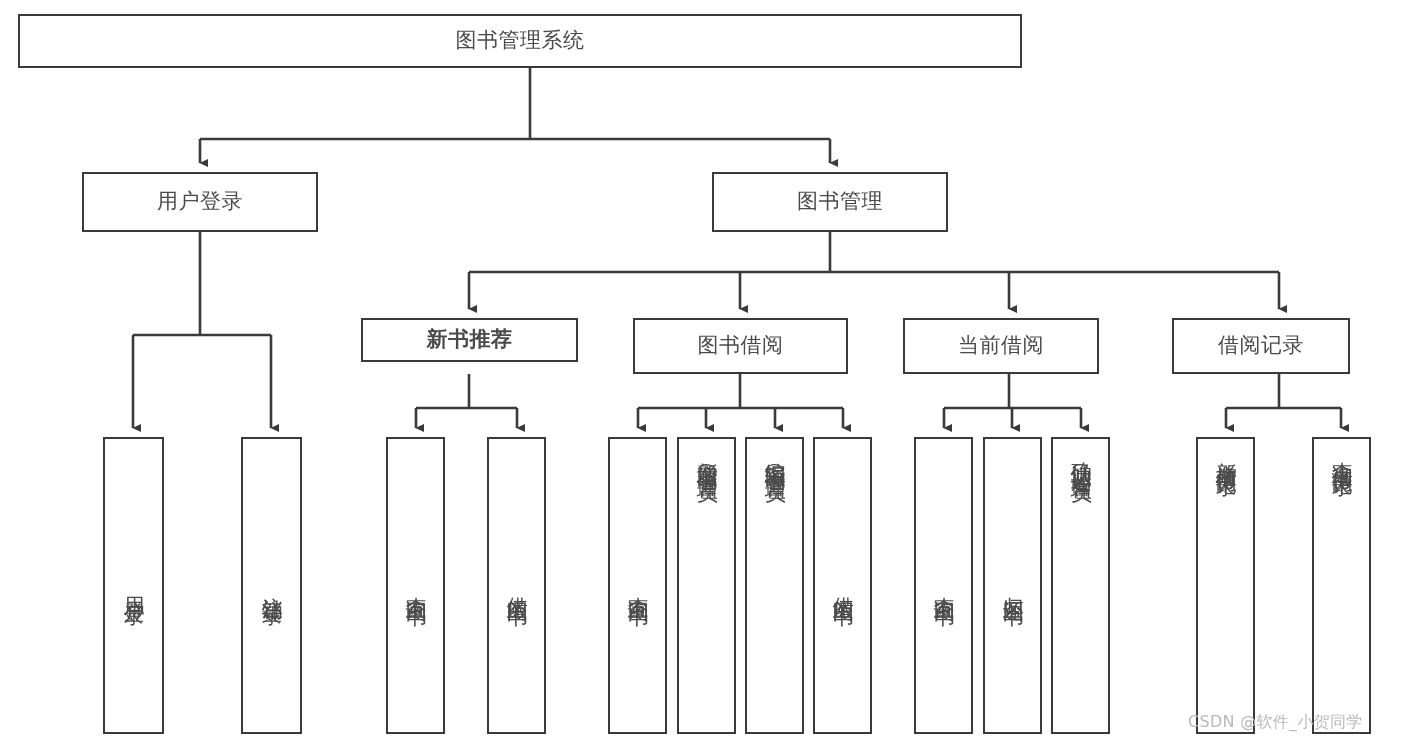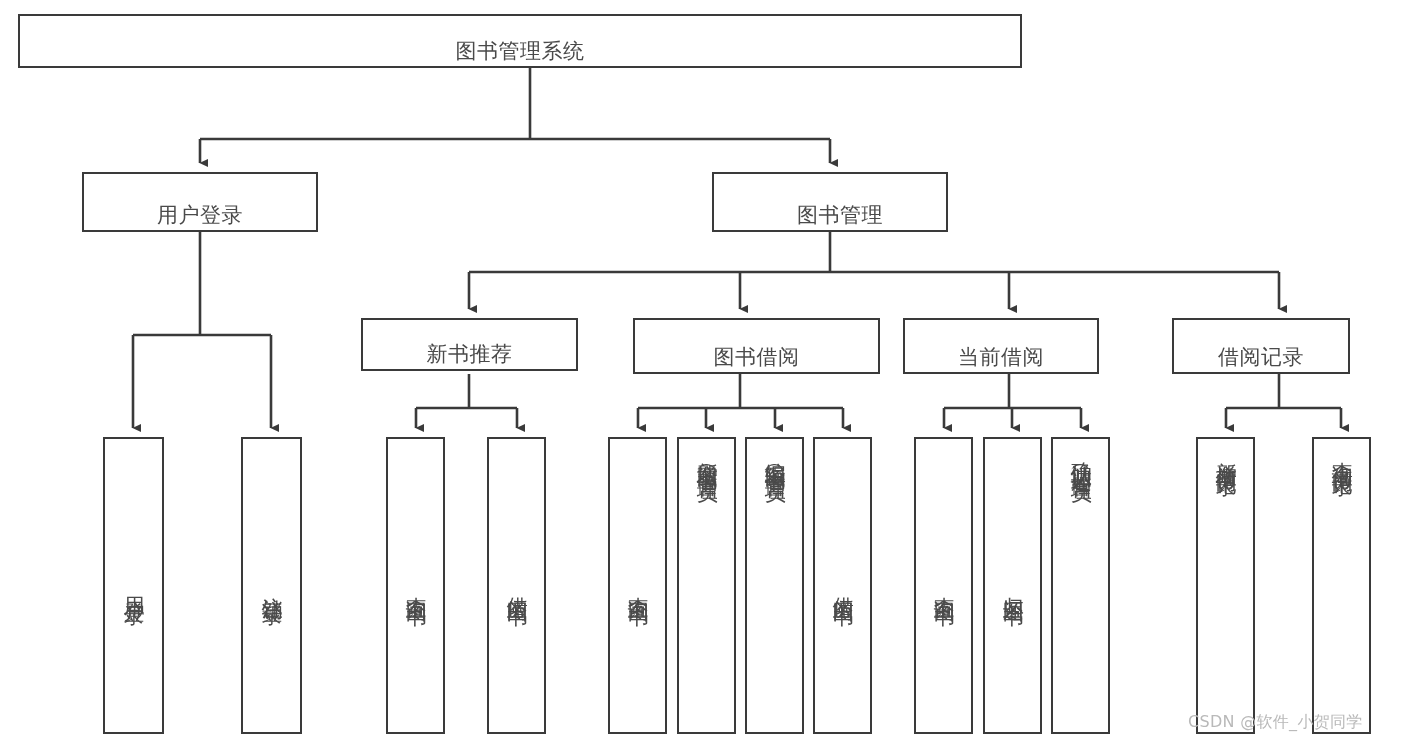--- a/index.html
+++ b/index.html
@@ -25,21 +25,21 @@
     top: 0;
     width: 1405px;
     height: 747px;
   }
   .node-box {
     position: absolute;
     box-sizing: border-box;
     background: #ffffff;
     border: 2px solid #3a3a3a;
     display: flex;
-    align-items: flex-end;
+    align-items: center;
     justify-content: center;
   }
   .node-label {
     color: #4a4a4a;
     font-size: 21px;
     line-height: 1.32;
     letter-spacing: 0.5px;
     white-space: nowrap;
     text-align: center;
   }
@@ -139,24 +139,24 @@
   <div id="nodes-layer">
       <div class="node-box" style="left: 18px; top: 14px; width: 1004px; height: 54px;">
         <span class="node-label">图书管理系统</span>
       </div>
       <div class="node-box" style="left: 82px; top: 172px; width: 236px; height: 60px;">
         <span class="node-label">用户登录</span>
       </div>
       <div class="node-box" style="left: 712px; top: 172px; width: 236px; height: 60px; padding-left: 20px;">
         <span class="node-label">图书管理</span>
       </div>
-      <div class="node-box" style="left: 361px; top: 318px; width: 217px; height: 53px;">
+      <div class="node-box" style="left: 361px; top: 318px; width: 217px; height: 44px; font-weight: bold;">
         <span class="node-label">新书推荐</span>
       </div>
-      <div class="node-box" style="left: 633px; top: 318px; width: 247px; height: 56px;">
+      <div class="node-box" style="left: 633px; top: 318px; width: 215px; height: 56px;">
         <span class="node-label">图书借阅</span>
       </div>
       <div class="node-box" style="left: 903px; top: 318px; width: 196px; height: 56px;">
         <span class="node-label">当前借阅</span>
       </div>
       <div class="node-box" style="left: 1172px; top: 318px; width: 178px; height: 56px;">
         <span class="node-label">借阅记录</span>
       </div>
       <div class="node-box vertical centered" style="left: 103px; top: 437px; width: 61px; height: 297px;">
         <span class="node-label">用户登录</span>

